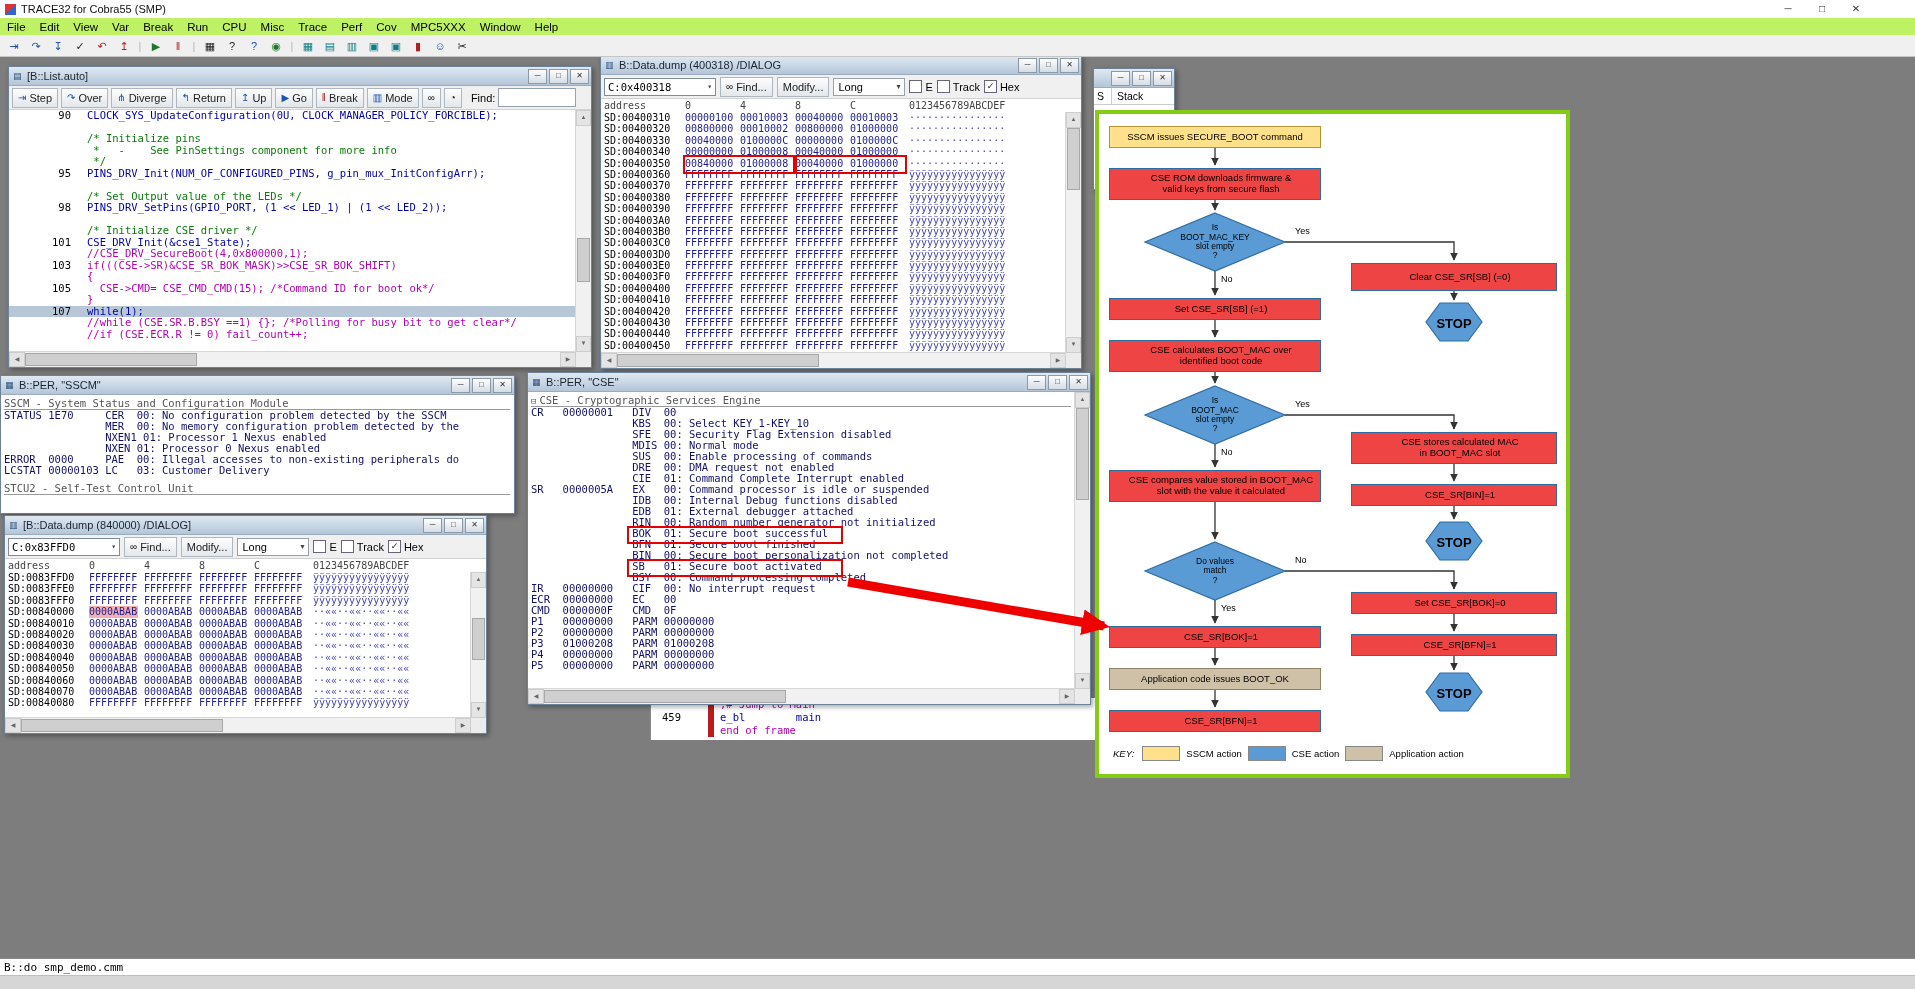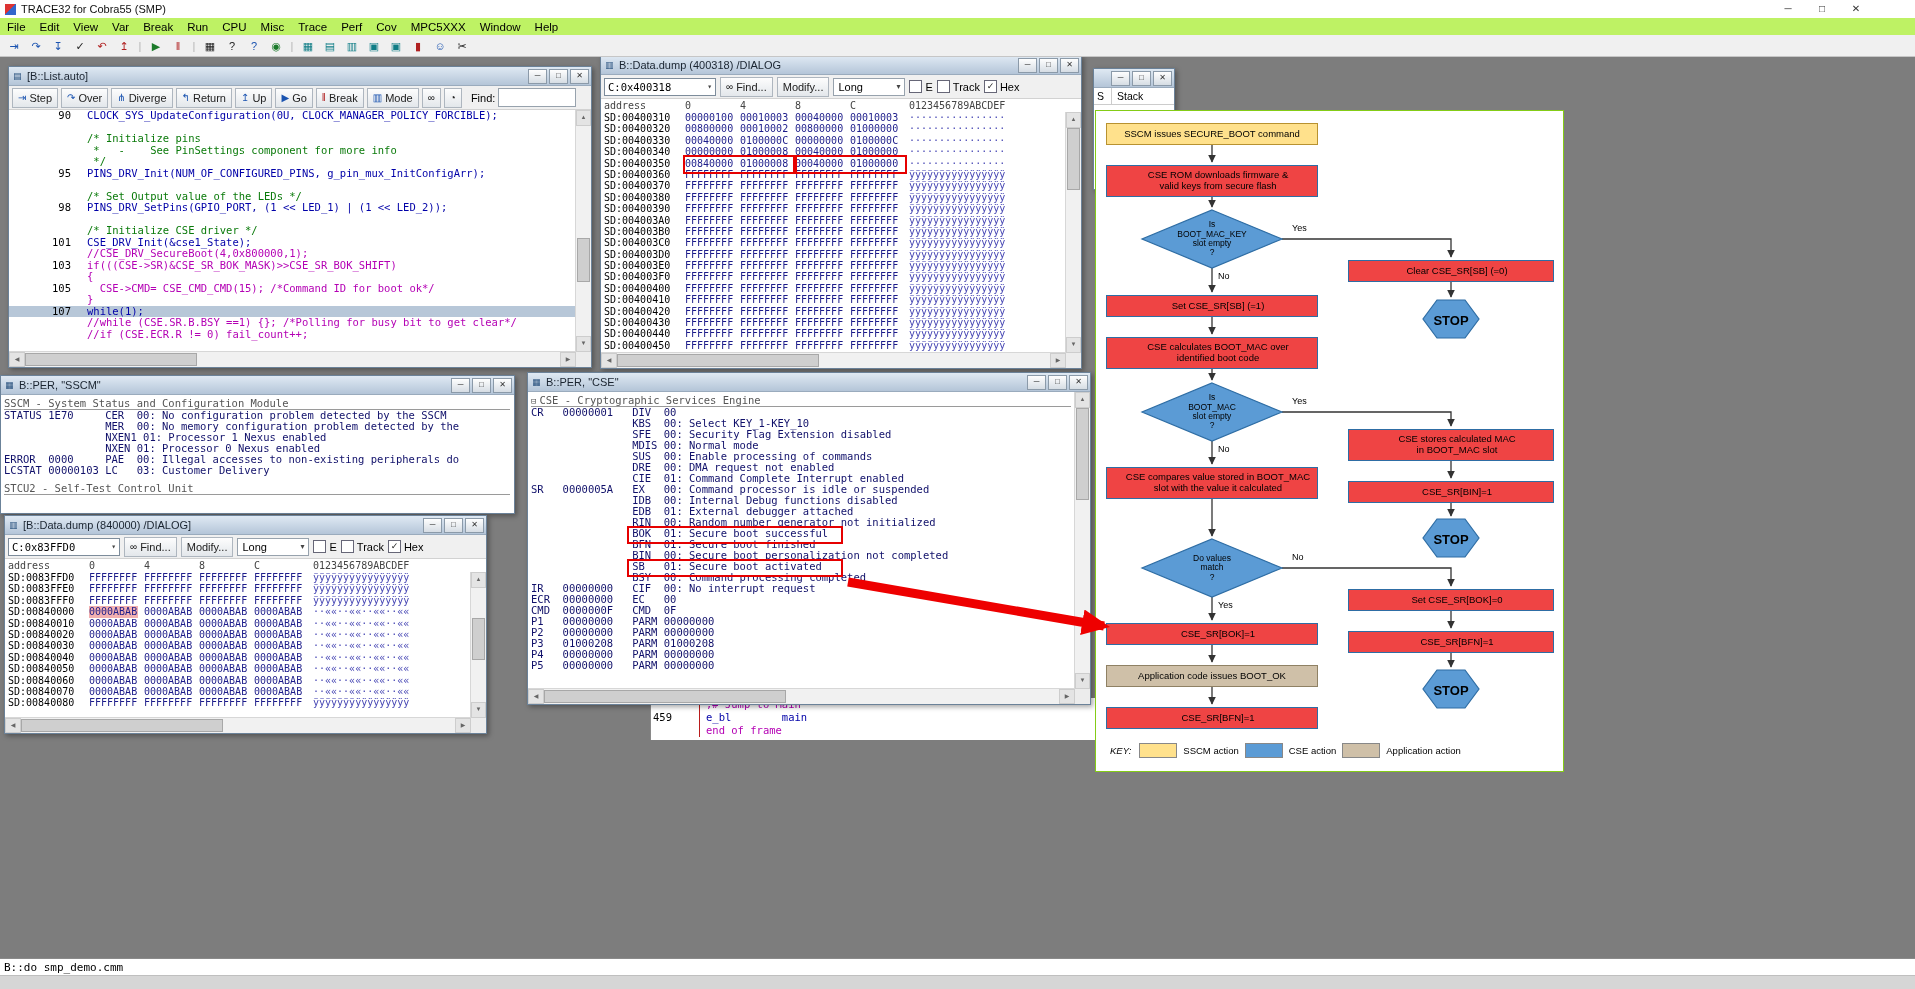--- a/index.html
+++ b/index.html
@@ -101,33 +101,33 @@
     margin-right:4px;white-space:pre;}
   .per-h2{margin-top:6px;}
   .expander{color:#555;margin-right:3px;font-size:9px;}
   .cse-main{flex:1;position:relative;}
   .cse-main .perbody{right:15px;bottom:15px;}
 
   
   .frag{position:absolute;left:650px;top:698px;width:445px;height:42px;background:#fff;
     border-left:1px solid #8a8a8a;z-index:4;font-size:10.5px;overflow:hidden;}
   .frag .cl{height:13px;line-height:13px;}
-  .ln2{width:46px;padding-left:2px;border-right:1px solid #b91c1c;flex:none;color:#000;}
+  .ln2{width:46px;padding-left:11px;border-right:6px solid #b91c1c;flex:none;color:#000;}
   .src2{padding-left:6px;white-space:pre;}
   .c-k .src2{color:#0000a8}.c-m .src2{color:#b400b4}
 
   
   .stack-head{display:flex;font-size:10.5px;border-bottom:1px solid #ccc;height:16px;
     line-height:16px;background:#fff;}
   .sh1{width:14px;border-right:1px solid #ccc;padding-left:3px;flex:none;}
   .sh2{padding-left:5px;}
 
   
   .flow{position:absolute;left:1095px;top:110px;width:467px;height:660px;background:#fff;
-    border:1px solid #84cc16;z-index:20;}
+    border:4px solid #84cc16;z-index:20;}
   .fc-svg{position:absolute;left:0;top:0;}
   .fc-box{position:absolute;display:flex;align-items:center;justify-content:center;
     text-align:center;font-size:9.5px;line-height:1.15;white-space:pre-line;
     border:1px solid #2e6da4;color:#000;box-sizing:border-box;}
   .fc-blue{background:#ef4444;padding-left:12px;}
   .fc-yellow{background:#ffe18c;border-color:#b89230;}
   .fc-tan{background:#cfc0a8;border-color:#8f8164;}
   .fc-dtext{position:absolute;display:flex;align-items:center;justify-content:center;
     text-align:center;font-size:8.5px;line-height:1.1;white-space:pre-line;color:#000;}
   .fc-stop{position:absolute;width:56px;text-align:center;font-size:13px;font-weight:bold;color:#000;}
@@ -974,21 +974,21 @@
     </g>
   </svg>
 
   <div class="fc-box fc-yellow" style="left:10px;top:12px;width:212px;height:22px">SSCM issues SECURE_BOOT command</div>
   <div class="fc-box fc-blue" style="left:10px;top:54px;width:212px;height:32px">CSE ROM downloads firmware &amp;
 valid keys from secure flash</div>
   <div class="fc-dtext" style="left:56px;top:103px;width:120px;height:50px">Is
 BOOT_MAC_KEY
 slot empty
 ?</div>
-  <div class="fc-box fc-blue" style="left:252px;top:149px;width:206px;height:22px">Clear CSE_SR[SB] (=0)</div>
+  <div class="fc-box fc-blue" style="left:252px;top:149px;width:206px;height:28px">Clear CSE_SR[SB] (=0)</div>
   <div class="fc-stop" style="left:327px;top:202px">STOP</div>
   <div class="fc-box fc-blue" style="left:10px;top:184px;width:212px;height:22px">Set CSE_SR[SB] (=1)</div>
   <div class="fc-box fc-blue" style="left:10px;top:226px;width:212px;height:32px">CSE calculates BOOT_MAC over
 identified boot code</div>
   <div class="fc-dtext" style="left:56px;top:276px;width:120px;height:50px">Is
 BOOT_MAC
 slot empty
 ?</div>
   <div class="fc-box fc-blue" style="left:252px;top:318px;width:206px;height:32px">CSE stores calculated MAC
 in BOOT_MAC slot</div>

